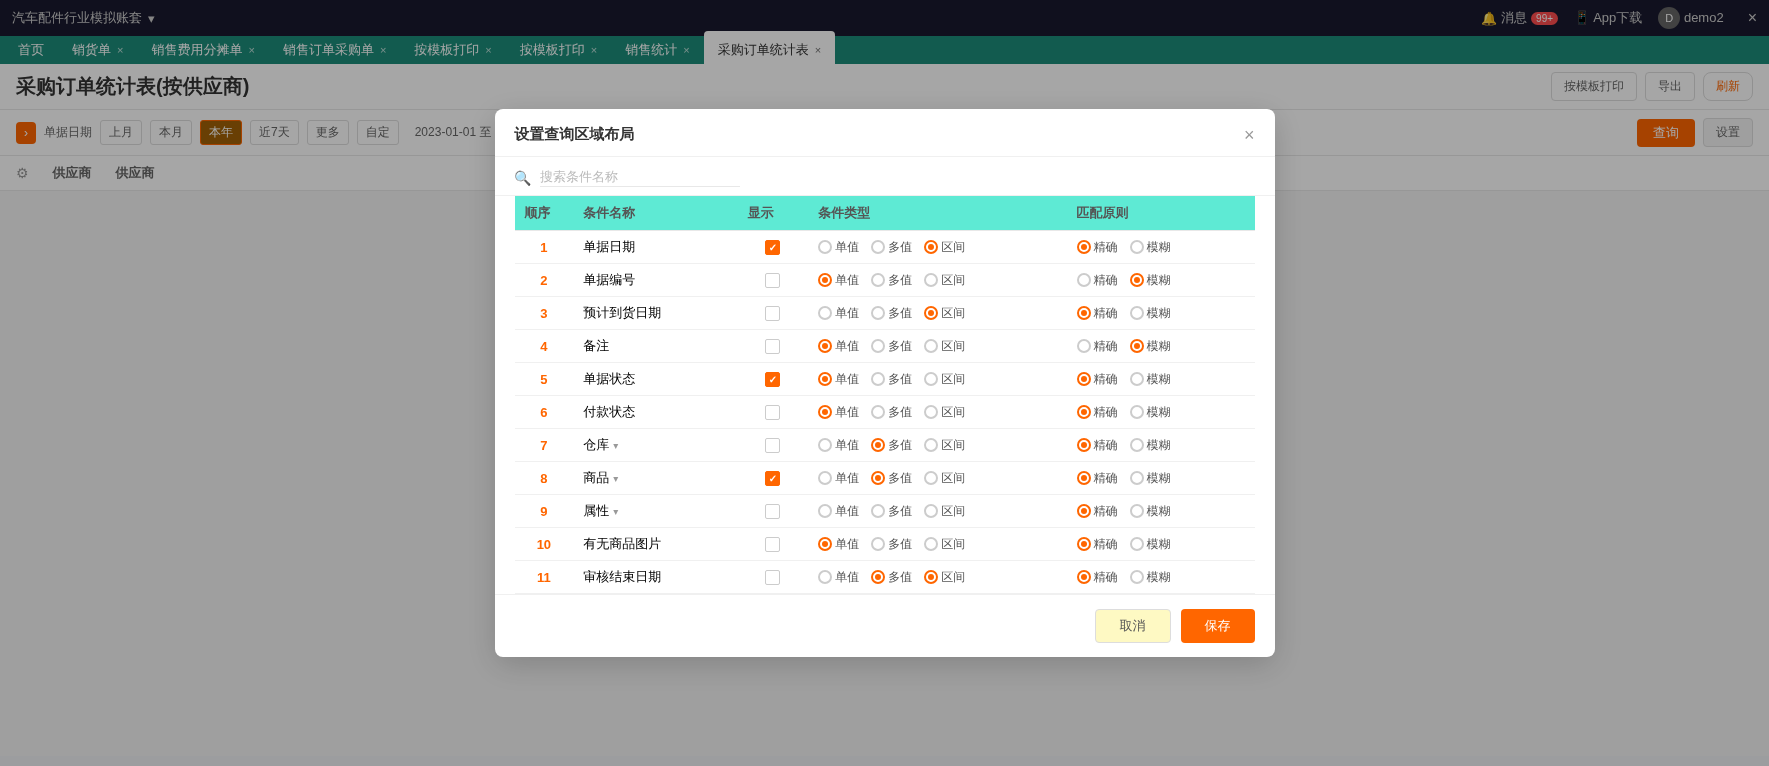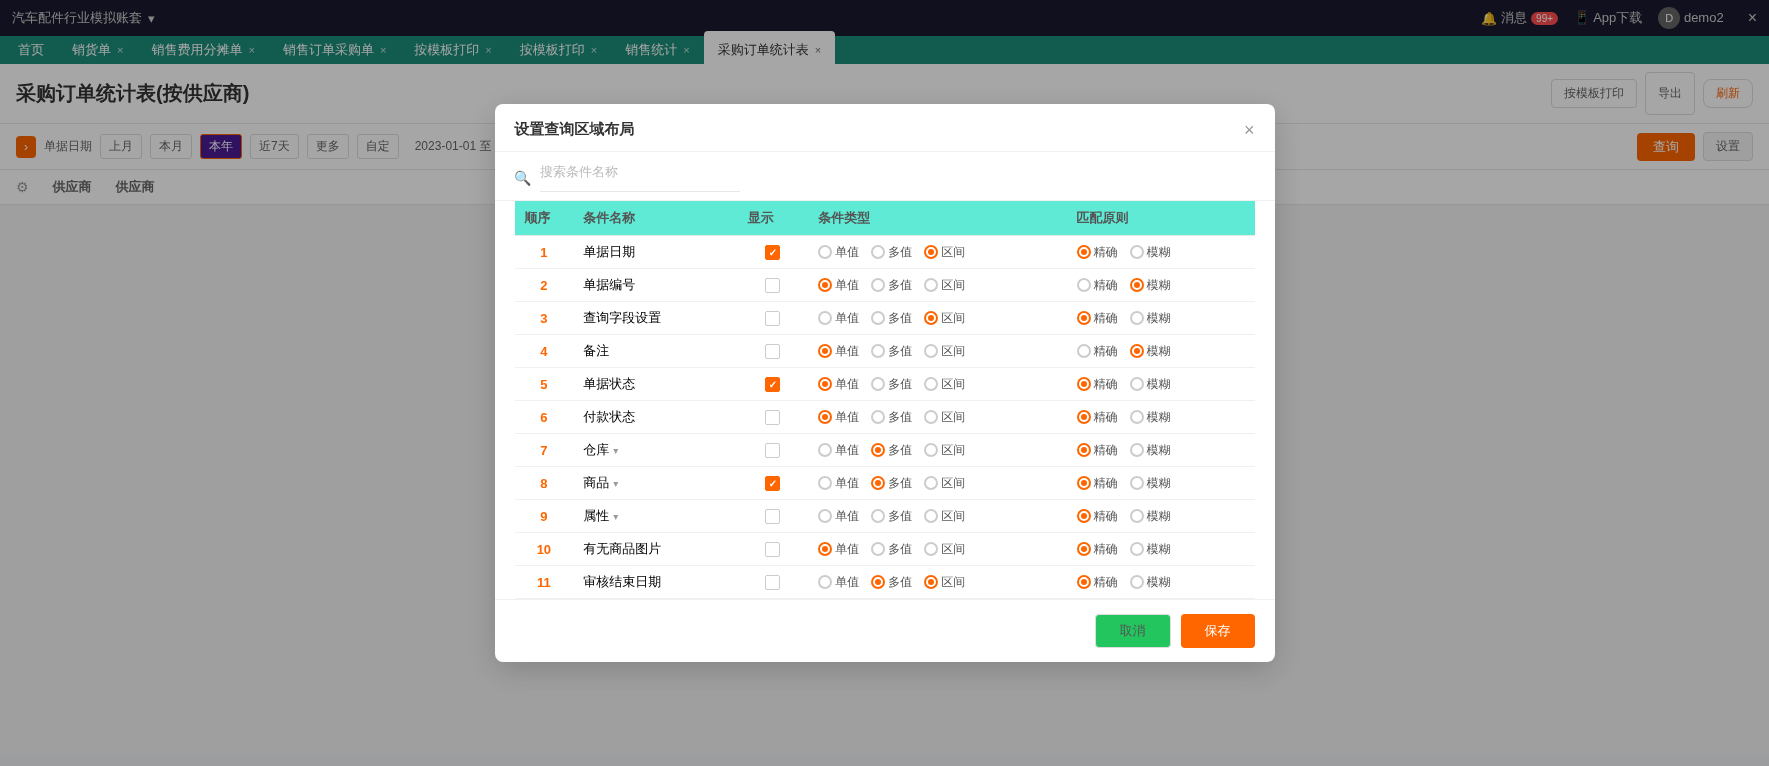--- a/index.html
+++ b/index.html
@@ -55,36 +55,36 @@
       background: #fff;
       padding: 8px 16px;
       display: flex;
       align-items: center;
       justify-content: space-between;
       border-bottom: 1px solid #e8e8e8;
     }
     .page-title { font-size: 20px; font-weight: bold; color: #333; }
     .page-actions { display: flex; align-items: center; gap: 8px; }
     .btn-print { background: #fff; border: 1px solid #ddd; color: #666; padding: 5px 12px; border-radius: 4px; cursor: pointer; font-size: 12px; display: flex; align-items: center; gap: 4px; }
-    .btn-export { background: #fff; border: 1px solid #ddd; color: #666; padding: 12px 12px; border-radius: 4px; cursor: pointer; font-size: 12px; }
+    .btn-export { background: #fff; border: 1px solid #ddd; color: #666; padding: 5px 12px; border-radius: 4px; cursor: pointer; font-size: 12px; }
     .btn-refresh { background: #fff; border: 1px solid #ddd; color: #f60; padding: 5px 12px; border-radius: 8px; cursor: pointer; font-size: 12px; }
 
     
     .filter-bar {
       background: #fff;
       padding: 8px 16px;
       display: flex;
       align-items: center;
       gap: 8px;
       border-bottom: 1px solid #e8e8e8;
     }
     .filter-toggle { background: #f60; color: #fff; border: none; padding: 4px 8px; border-radius: 4px; cursor: pointer; font-size: 12px; }
     .filter-label { font-size: 12px; color: #666; }
     .filter-date-btn { padding: 3px 8px; border: 1px solid #ddd; border-radius: 3px; background: #fff; font-size: 12px; cursor: pointer; color: #666; }
-    .filter-date-btn.active { background: #4c1d95; color: #fff; border-color: #f60; }
+    .filter-date-btn.active { background: #a16207; color: #fff; border-color: #f60; }
     .filter-date-range { font-size: 12px; color: #666; margin-left: 8px; }
     .btn-query { background: #f60; color: #fff; border: none; padding: 5px 16px; border-radius: 4px; cursor: pointer; font-size: 13px; margin-left: auto; }
     .btn-setting { background: #f5f5f5; border: 1px solid #ddd; color: #666; padding: 5px 12px; border-radius: 4px; cursor: pointer; font-size: 12px; }
 
     
     .table-header {
       background: #fff;
       padding: 8px 16px;
       display: flex;
       align-items: center;
@@ -151,21 +151,21 @@
       border-bottom: 1px solid #f0f0f0;
     }
     .search-icon { color: #aaa; font-size: 14px; }
     .search-input {
       border: none;
       outline: none;
       font-size: 13px;
       color: #333;
       width: 200px;
       border-bottom: 1px solid #e8e8e8;
-      padding-bottom: 12px;
+      padding-bottom: 2px;
     }
     .search-input::placeholder { color: #bbb; }
 
     
     .dialog-table-wrap {
       flex: 1;
       overflow-y: auto;
       padding: 0 20px;
     }
     .dialog-table {
@@ -237,21 +237,21 @@
     .dialog-footer {
       padding: 14px 20px;
       display: flex;
       justify-content: flex-end;
       gap: 10px;
       border-top: 1px solid #f0f0f0;
     }
     .btn-cancel {
       padding: 7px 24px;
       border: 1px solid #ddd;
-      background: #22c55e;
+      background: #fef9c3;
       color: #555;
       border-radius: 4px;
       cursor: pointer;
       font-size: 13px;
     }
     .btn-save {
       padding: 7px 24px;
       border: none;
       background: #f60;
       color: #fff;
@@ -451,21 +451,21 @@
                     </div>
                     <div class="radio-item">
                       <div class="radio-circle selected"></div>
                       <span class="radio-label">模糊</span>
                     </div>
                   </div>
                 </td>
               </tr>
               <tr>
                 <td class="order-num">3</td>
-                <td>查询字段设置</td>
+                <td>预计到货日期</td>
                 <td>
                   <div class="checkbox-wrap">
                     <div class="cb"></div>
                   </div>
                 </td>
                 <td>
                   <div class="radio-group">
                     <div class="radio-item">
                       <div class="radio-circle "></div>
                       <span class="radio-label">单值</span>

